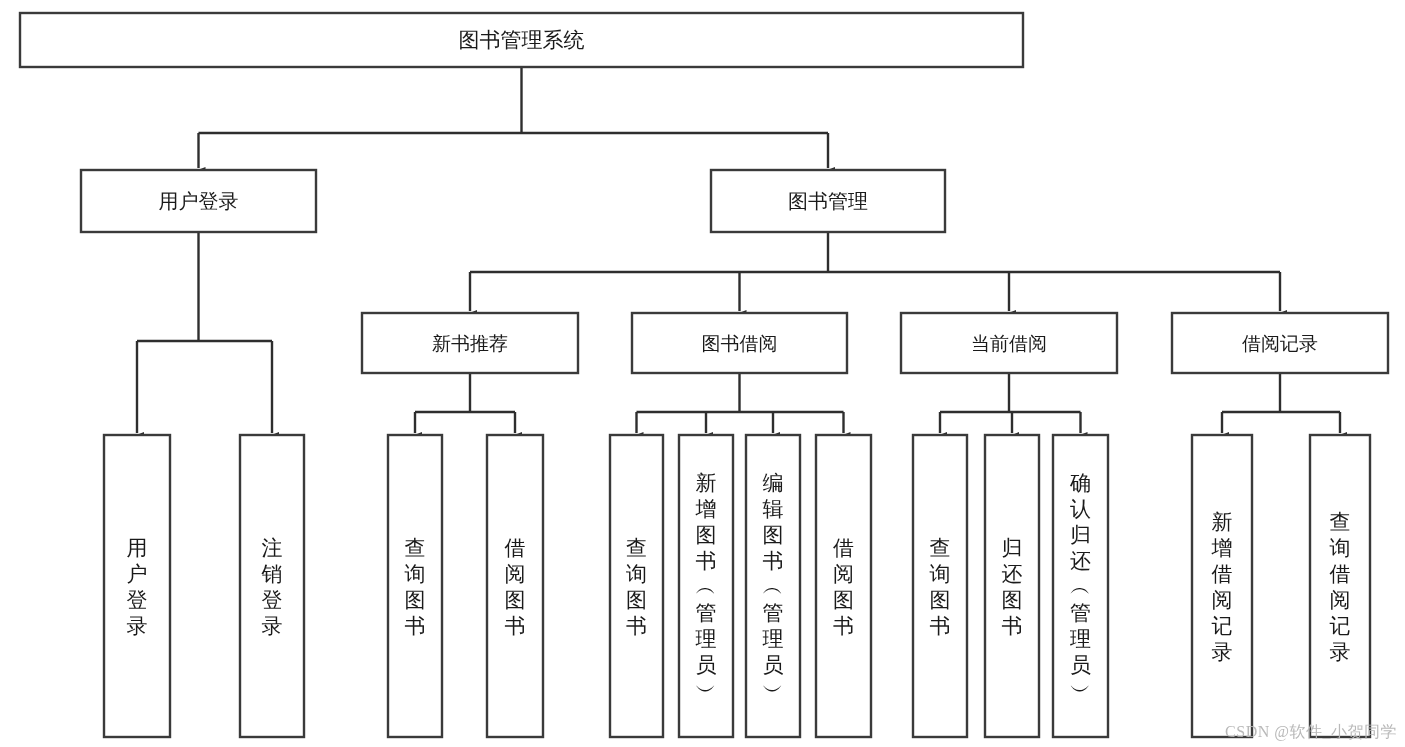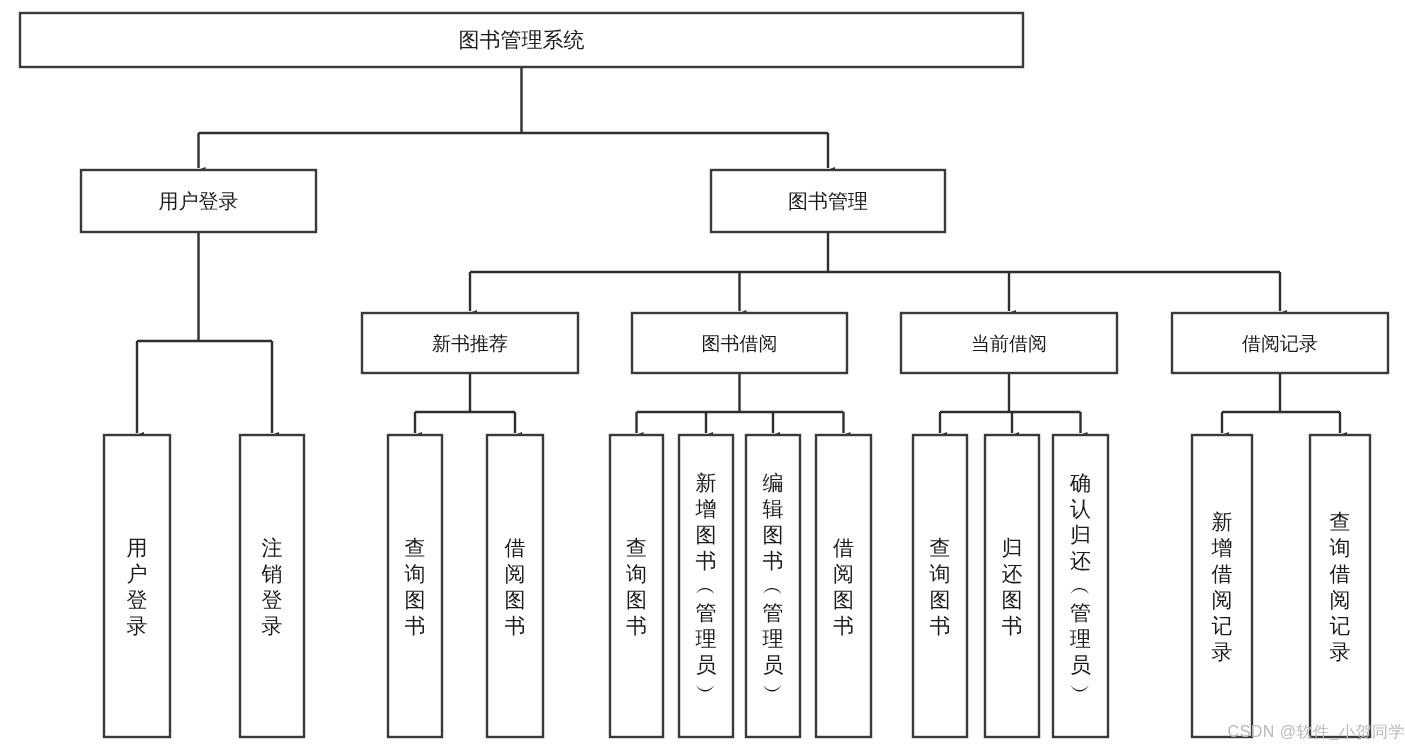--- a/index.html
+++ b/index.html
@@ -45,23 +45,23 @@
     stroke: #2e2e2e;
     stroke-width: 2.4;
     fill: none;
   }
   .arrow-head {
     fill: #2e2e2e;
     stroke: none;
   }
   .watermark {
     position: absolute;
-    right: 0;
+    right: 8px;
     bottom: 4px;
-    font-family: Liberation Sans, sans-serif;
+    font-family: Liberation Serif, serif;
     font-size: 16px;
     color: #b9b9b9;
     white-space: nowrap;
     letter-spacing: 0.5px;
   }
 </style>
 </head>
 <body>
 
 <div id="diagram-root">

